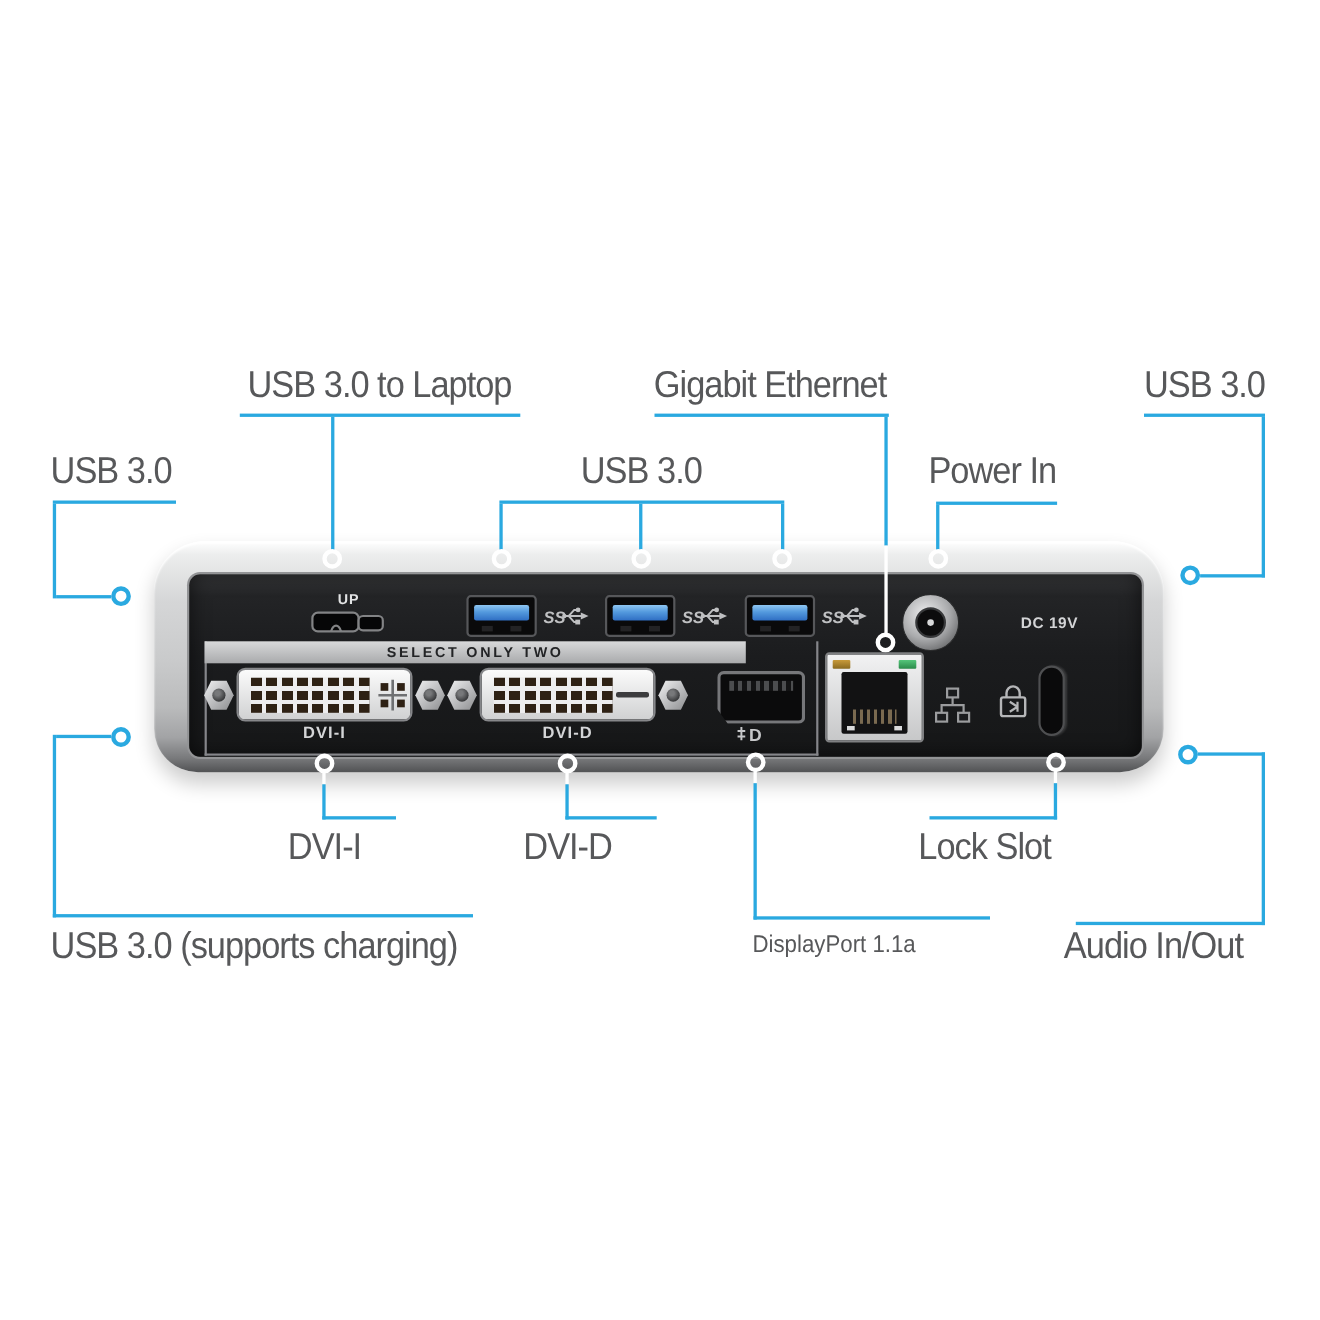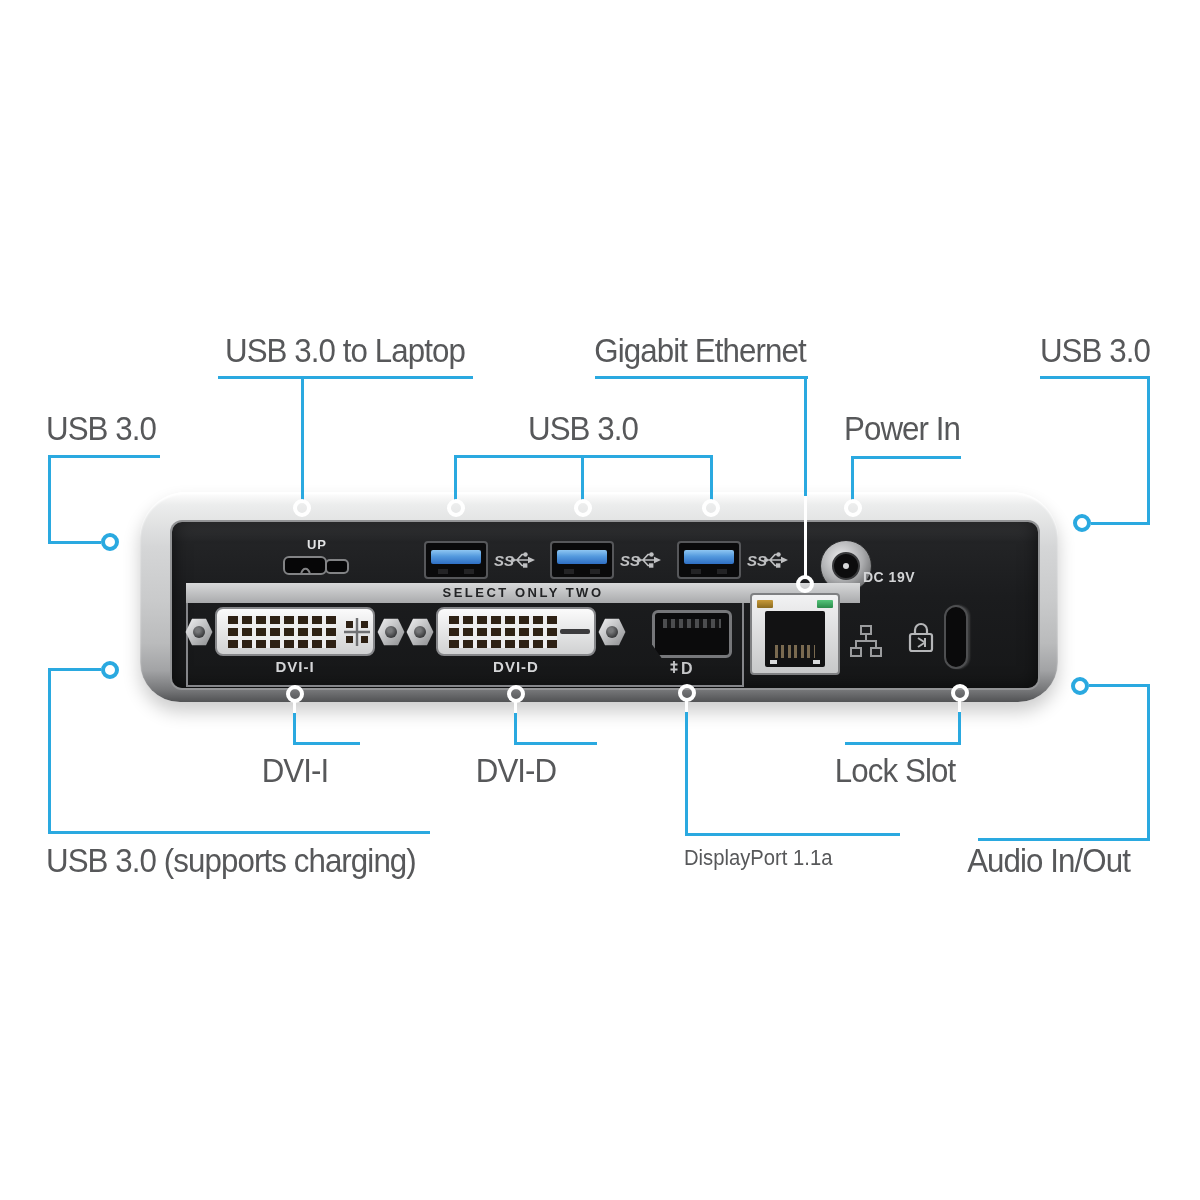--- a/index.html
+++ b/index.html
@@ -24,21 +24,21 @@
         box-shadow:0 0 0 2px #939496, inset 0 0 18px rgba(0,0,0,.6);}
   .usbport{position:absolute;top:541px;width:64px;height:38px;background:#0a0a0b;
         border:2px solid #56575a;border-radius:4px;box-sizing:border-box;}
   .tongue{position:absolute;left:5px;top:7px;width:50px;height:14px;border-radius:2px;
         background:linear-gradient(180deg,#8ec6f2 0%,#549ade 45%,#2f6fc4 100%);}
   .nub{position:absolute;bottom:3px;width:10px;height:5px;background:#232325;}
   .ssicon{position:absolute;top:549px;width:42px;height:22px;}
   .upLbl{position:absolute;left:299px;top:537px;width:36px;text-align:center;font-size:13px;font-weight:bold;
         color:#e2e3e4;letter-spacing:1px;}
   .selframe{position:absolute;left:186px;top:583px;width:558px;height:104px;border:2px solid #85868a;border-top:none;box-sizing:border-box;}
-  .selbar{position:absolute;left:186px;top:583px;width:674px;height:20px;line-height:20px;text-align:center;
+  .selbar{position:absolute;left:186px;top:583px;width:492px;height:20px;line-height:20px;text-align:center;
         background:linear-gradient(180deg,#d8d9da,#a9aaac);color:#232426;font-size:13px;font-weight:bold;letter-spacing:2.5px;}
   .dvibody{position:absolute;top:607px;width:160px;height:49px;border-radius:8px;border:2px solid #86878a;box-sizing:border-box;
         background:linear-gradient(180deg,#fbfbfb,#d0d1d2);}
   .pins{position:absolute;top:616px;width:108px;height:32px;
         background-color:#ededee;
         background-image:repeating-linear-gradient(0deg,transparent 0 8px,#ededee 8px 12px),
                          repeating-linear-gradient(90deg,#2e2114 0 10px,#ededee 10px 14px);}
   .screw{position:absolute;top:618px;width:28px;height:28px;
         clip-path:polygon(25% 3%,75% 3%,98% 50%,75% 97%,25% 97%,2% 50%);
         background:linear-gradient(135deg,#f4f4f5,#b9babc 55%,#88898b);}
@@ -57,21 +57,21 @@
   .ethteeth{position:absolute;left:10px;top:34px;width:40px;height:13px;
         background:repeating-linear-gradient(90deg,#7a6a50 0 3px,#141415 3px 6.5px);}
   .ethdot{position:absolute;bottom:3px;width:7px;height:4px;background:#d9dadb;}
   .lockslot{position:absolute;left:944px;top:605px;width:24px;height:64px;border-radius:12px;background:#0a0a0b;
         border:2px solid #4e4f51;box-sizing:border-box;box-shadow:2px 0 2px rgba(255,255,255,.15);}
   .pwr{position:absolute;left:820px;top:540px;width:52px;height:52px;border-radius:50%;
         background:radial-gradient(circle at 40% 35%,#eeeeef,#aaabad 50%,#717274 78%,#3a3b3c 100%);
         border:1px solid #2a2b2c;box-sizing:border-box;}
   .pwrin{position:absolute;left:11px;top:11px;width:28px;height:28px;border-radius:50%;background:#0c0c0d;border:2px solid #38393b;box-sizing:border-box;}
   .pwrpin{position:absolute;left:9px;top:9px;width:6px;height:6px;border-radius:50%;background:#d7d8d9;}
-  .dcLbl{position:absolute;left:863px;top:558px;font-size:14px;font-weight:bold;color:#d3d4d6;letter-spacing:.5px;margin-top:11px;}
+  .dcLbl{position:absolute;left:928px;top:558px;font-size:14px;font-weight:bold;color:#d3d4d6;letter-spacing:.5px;}
   .microb{position:absolute;left:282px;top:553px;}
 </style>
 </head>
 <body>
 
 <div id="canvas">
 
   <div class="body"></div>
   <div class="panel"></div>
 

